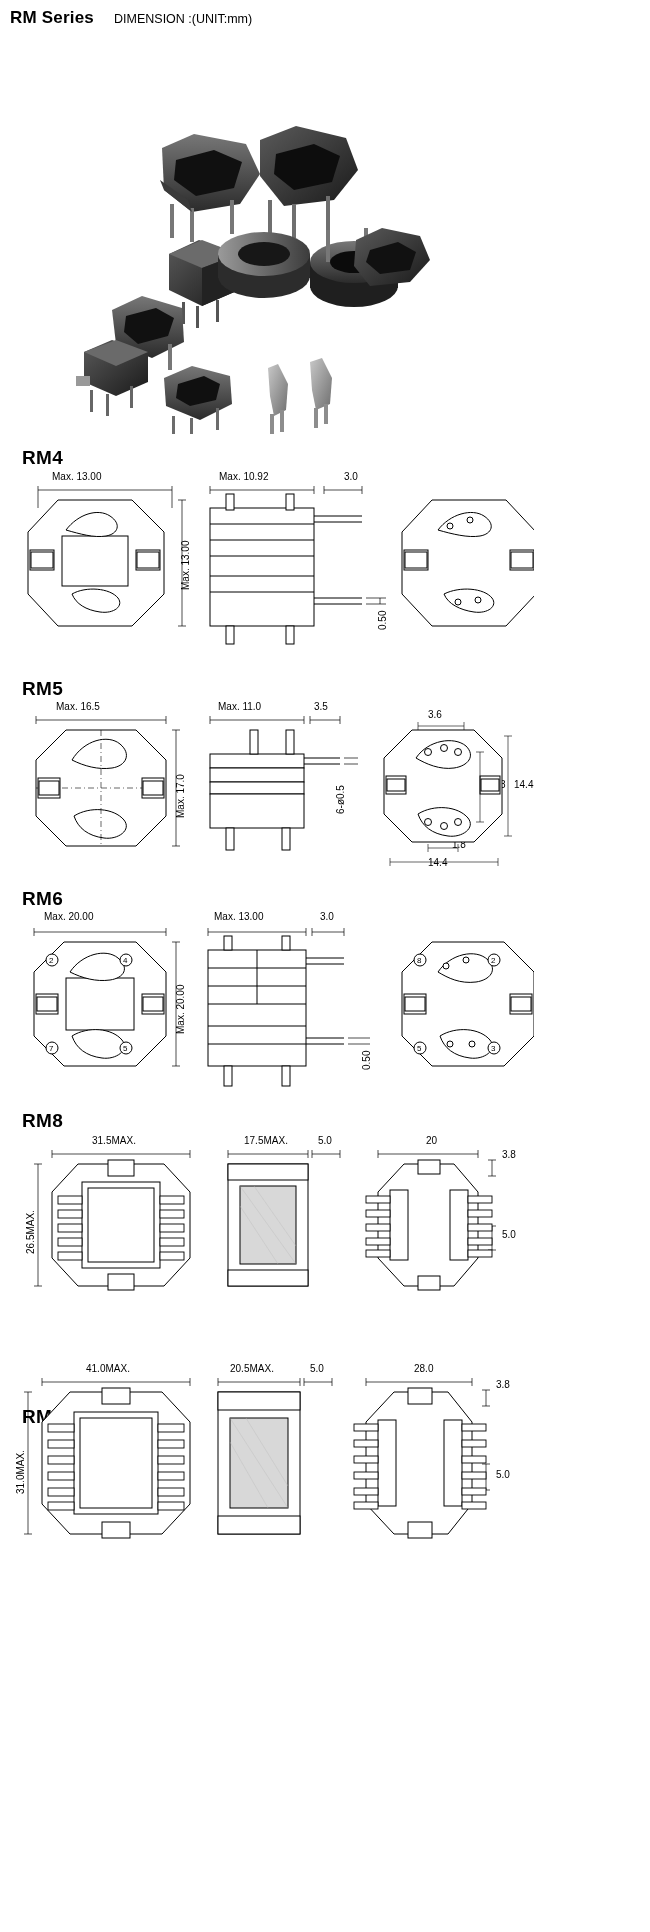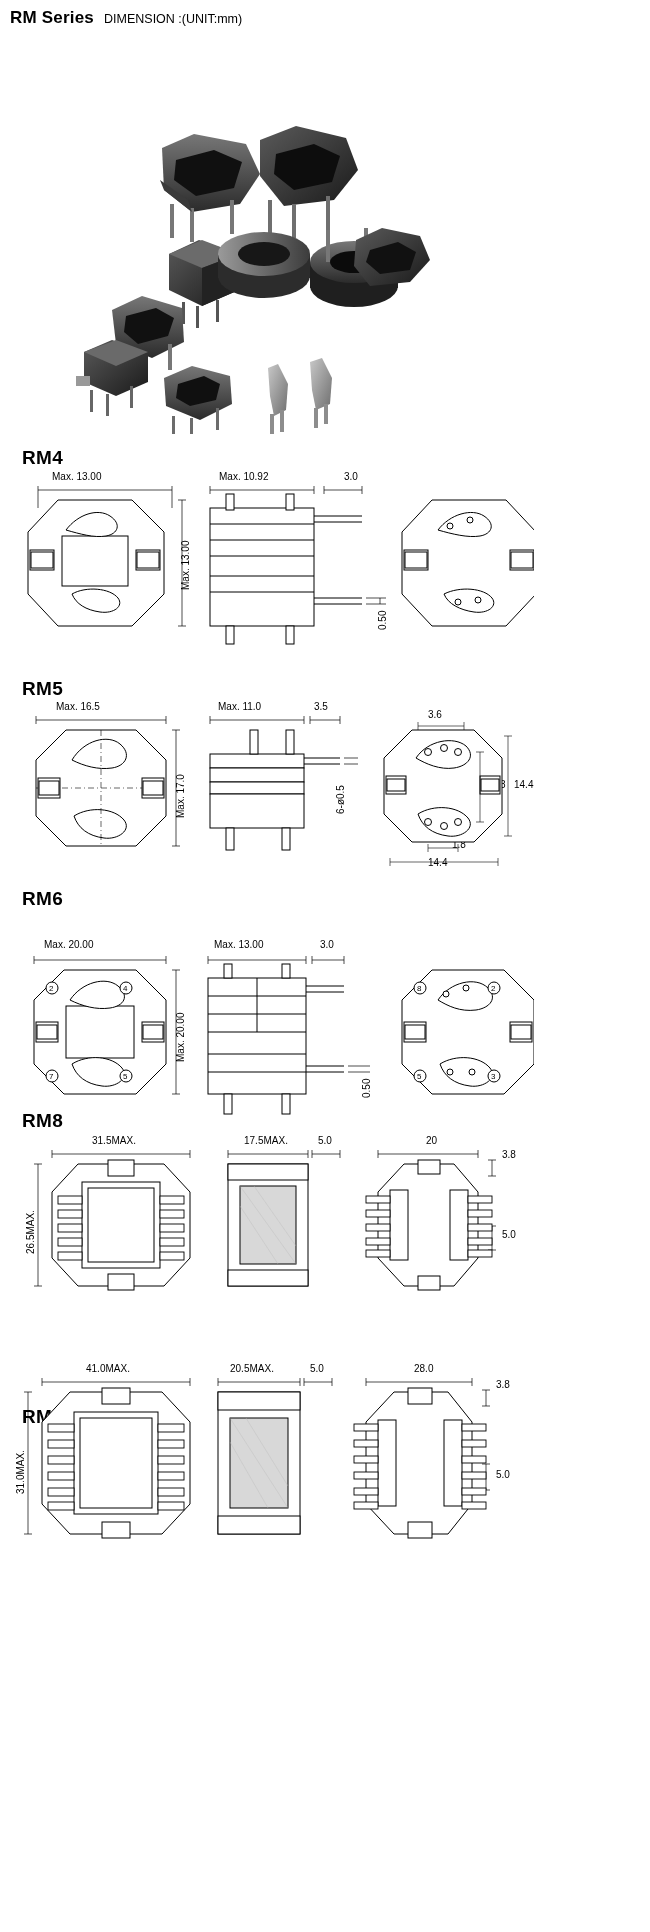--- a/index.html
+++ b/index.html
@@ -1,20 +1,20 @@
 <!DOCTYPE html>
 <html><head>
 <meta charset="utf-8">
 <style>
   html,body{margin:0;padding:0;background:#ffffff;}
   body{width:650px;height:1932px;position:relative;font-family:"Liberation Sans",sans-serif;color:#000;}
   .page{position:relative;width:650px;height:1932px;overflow:hidden;}
 
   
-  .hdr{position:absolute;left:10px;top:8px;display:flex;align-items:baseline;gap:10px;}
+  .hdr{position:absolute;left:10px;top:8px;display:flex;align-items:baseline;gap:20px;}
   .hdr .t1{font-size:17px;font-weight:bold;letter-spacing:.2px;}
   .hdr .t2{font-size:12.5px;font-weight:normal;}
 
   
   .photo{position:absolute;left:64px;top:104px;width:370px;height:330px;background:#ffffff;}
   .photo svg{display:block;}
 
   
   .sect-title{position:absolute;font-size:19px;font-weight:bold;letter-spacing:.3px;}
 
@@ -321,21 +321,21 @@
         <line x1="414" y1="148" x2="414" y2="156"></line>
           <line x1="444" y1="148" x2="444" y2="156"></line>
         <line x1="376" y1="166" x2="484" y2="166"></line>
         <line x1="376" y1="162" x2="376" y2="170"></line>
           <line x1="484" y1="162" x2="484" y2="170"></line>
       </g>
     </svg>
   </div>
 
   <div class="sect-title" style="left:22px;top:888px;">RM6</div>
-  <div class="grp" style="left:14px;top:906px;margin-top:28px;">
+  <div class="grp" style="left:14px;top:906px;">
     <svg width="520" height="192" viewBox="0 0 520 192" xmlns="http://www.w3.org/2000/svg" stroke="#000" fill="none">
       <g font-size="10" fill="#000" stroke="none">
         <text x="30" y="14">Max. 20.00</text>
         <text x="200" y="14">Max. 13.00</text>
         <text x="306" y="14">3.0</text>
       </g>
 
       <g stroke-width="0.7">
         <line x1="20" y1="26" x2="152" y2="26"></line>
         <line x1="20" y1="22" x2="20" y2="30"></line>

